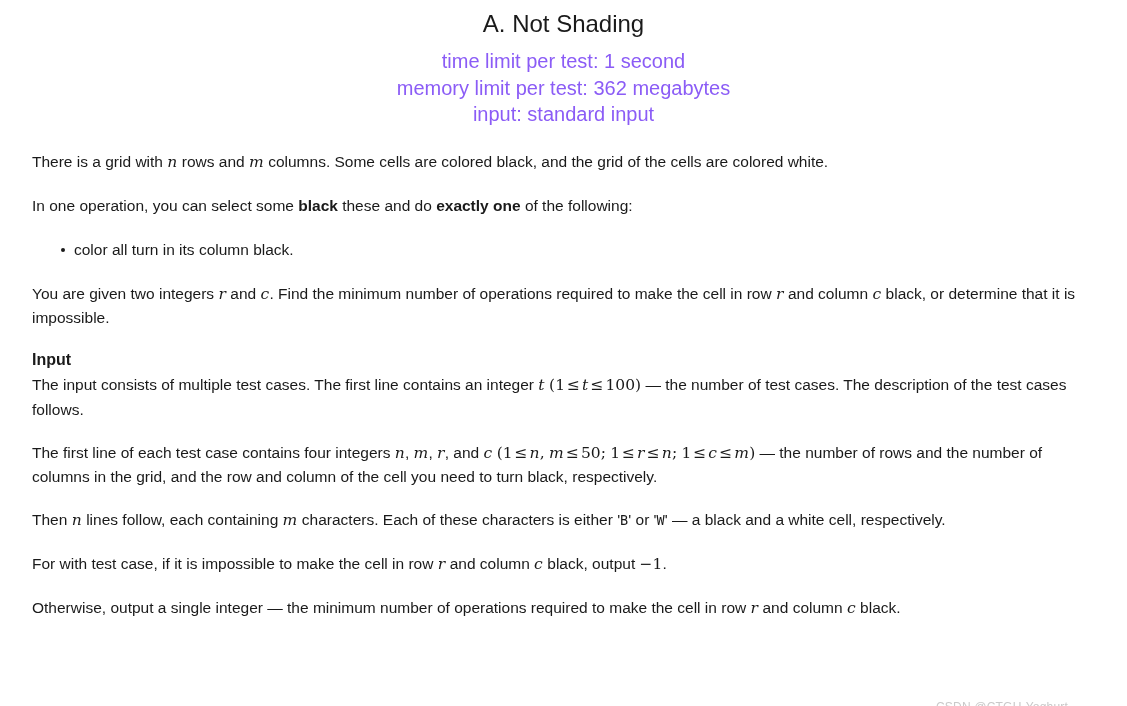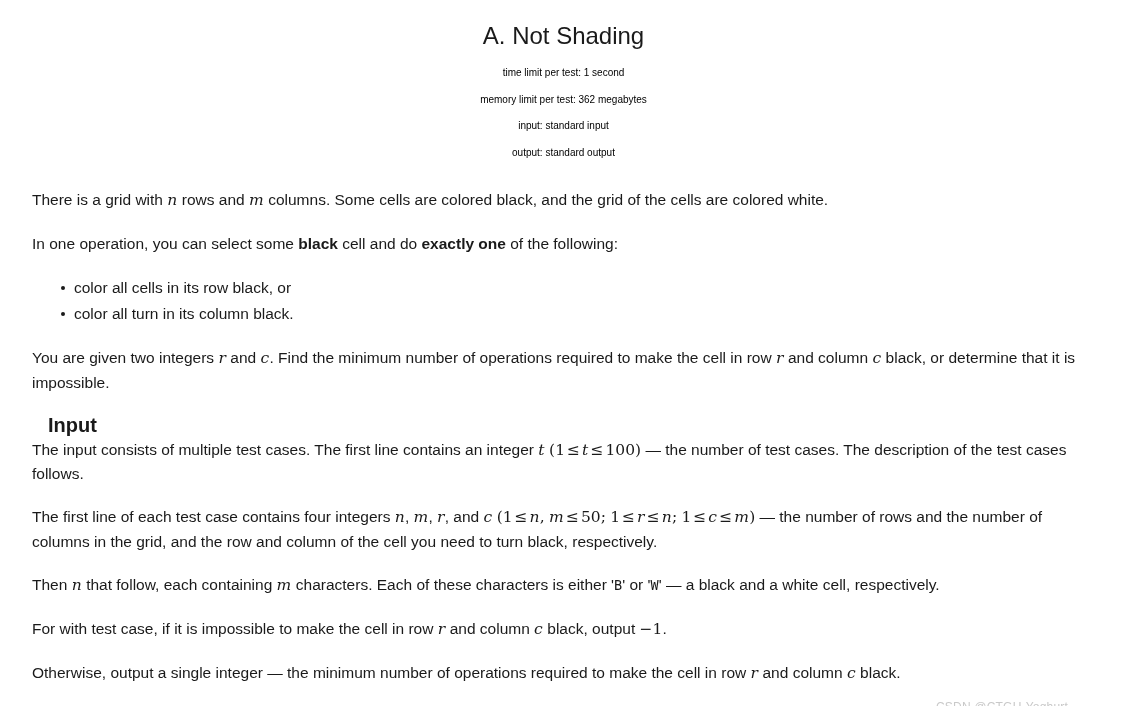--- a/index.html
+++ b/index.html
@@ -15,39 +15,39 @@
     font-family: "Liberation Sans", sans-serif;
     color: #1a1a1a;
     -webkit-font-smoothing: antialiased;
   }
 
   .page {
     position: relative;
     width: 1127px;
     height: 628px;
     box-sizing: border-box;
-    padding: 12px 32px;
+    padding: 0 32px;
   }
 
   
   .problem-header {
     text-align: center;
     padding-top: 9px;
   }
   .problem-title {
     font-size: 24px;
     font-weight: 400;
     line-height: 30px;
     margin: 0 0 9px 0;
     color: #1a1a1a;
   }
   .limit-line {
-    font-size: 10px;
+    font-size: 20px;
     line-height: 26.5px;
-    color: #000000;
+    color: #8b5cf6;
   }
 
   
   .statement {
     margin-top: 22px;
   }
   p.para {
     font-size: 15.5px;
     line-height: 23.5px;
     margin: 0 0 19.5px 0;
@@ -73,24 +73,24 @@
     position: absolute;
     left: 0;
     top: 11px;
     width: 4px;
     height: 4px;
     border-radius: 50%;
     background: #1a1a1a;
   }
 
   h2.section-title {
-    font-size: 20px;
+    font-size: 16px;
     font-weight: 700;
     line-height: 22px;
-    margin: 0 0 2px 16px;
+    margin: 0 0 2px 0;
     color: #1a1a1a;
   }
 
   
   .m {
     font-family: "DejaVu Serif", "Liberation Serif", serif;
     font-style: italic;
     font-size: 15.5px;
     letter-spacing: 0.2px;
   }
@@ -127,43 +127,41 @@
 </head>
 <body>
 
 <div class="page">
 
   <div class="problem-header">
     <h1 class="problem-title">A. Not Shading</h1>
     <div class="limit-line">time limit per test: 1 second</div>
     <div class="limit-line">memory limit per test: 362 megabytes</div>
     <div class="limit-line">input: standard input</div>
-    <div class="limit-line">output: standard output</div>
   </div>
 
   <div class="statement">
 
     <p class="para"><span>There is a grid with </span><span class="m">n</span><span> rows and </span><span class="m">m</span><span> columns. Some cells are colored black, and the grid of the cells are colored white.</span></p>
 
-    <p class="para"><span>In one operation, you can select some </span><b>black</b><span> cell and do </span><b>exactly one</b><span> of the following:</span></p>
+    <p class="para"><span>In one operation, you can select some </span><b>black</b><span> these and do </span><b>exactly one</b><span> of the following:</span></p>
 
     <ul class="op-list">
-      <li><span>color all cells in its row black, or</span></li>
       <li><span>color all turn in its column black.</span></li>
     </ul>
 
     <p class="para"><span>You are given two integers </span><span class="m">r</span><span> and </span><span class="m">c</span><span>. Find the minimum number of operations required to make the cell in row </span><span class="m">r</span><span> and column </span><span class="m">c</span><span> black, or determine that it is impossible.</span></p>
 
     <h2 class="section-title">Input</h2>
 
     <p class="para"><span>The input consists of multiple test cases. The first line contains an integer </span><span class="m">t</span><span>&nbsp;</span><span class="mn">(</span><span class="mn">1</span><span class="mop">≤</span><span class="m">t</span><span class="mop">≤</span><span class="mn">100</span><span class="mn">)</span><span> — the number of test cases. The description of the test cases follows.</span></p>
 
     <p class="para"><span>The first line of each test case contains four integers </span><span class="m">n</span><span>, </span><span class="m">m</span><span>, </span><span class="m">r</span><span>, and </span><span class="m">c</span><span>&nbsp;</span><span class="mn">(</span><span class="mn">1</span><span class="mop">≤</span><span class="m">n</span><span class="mn">,</span><span>&nbsp;</span><span class="m">m</span><span class="mop">≤</span><span class="mn">50</span><span class="mn">;</span><span>&nbsp;</span><span class="mn">1</span><span class="mop">≤</span><span class="m">r</span><span class="mop">≤</span><span class="m">n</span><span class="mn">;</span><span>&nbsp;</span><span class="mn">1</span><span class="mop">≤</span><span class="m">c</span><span class="mop">≤</span><span class="m">m</span><span class="mn">)</span><span> — the number of rows and the number of columns in the grid, and the row and column of the cell you need to turn black, respectively.</span></p>
 
-    <p class="para"><span>Then </span><span class="m">n</span><span> that follow, each containing </span><span class="m">m</span><span> characters. Each of these characters is either '</span><span class="code">B</span><span>' or '</span><span class="code">W</span><span>' — a black and a white cell, respectively.</span></p>
+    <p class="para"><span>Then </span><span class="m">n</span><span> lines follow, each containing </span><span class="m">m</span><span> characters. Each of these characters is either '</span><span class="code">B</span><span>' or '</span><span class="code">W</span><span>' — a black and a white cell, respectively.</span></p>
 
 
     <p class="para"><span>For with test case, if it is impossible to make the cell in row </span><span class="m">r</span><span> and column </span><span class="m">c</span><span> black, output </span><span class="mn">−1</span><span>.</span></p>
 
     <p class="para tight"><span>Otherwise, output a single integer — the minimum number of operations required to make the cell in row </span><span class="m">r</span><span> and column </span><span class="m">c</span><span> black.</span></p>
 
   </div>
 
   <div class="watermark">CSDN @CTGU-Yoghurt</div>
 

